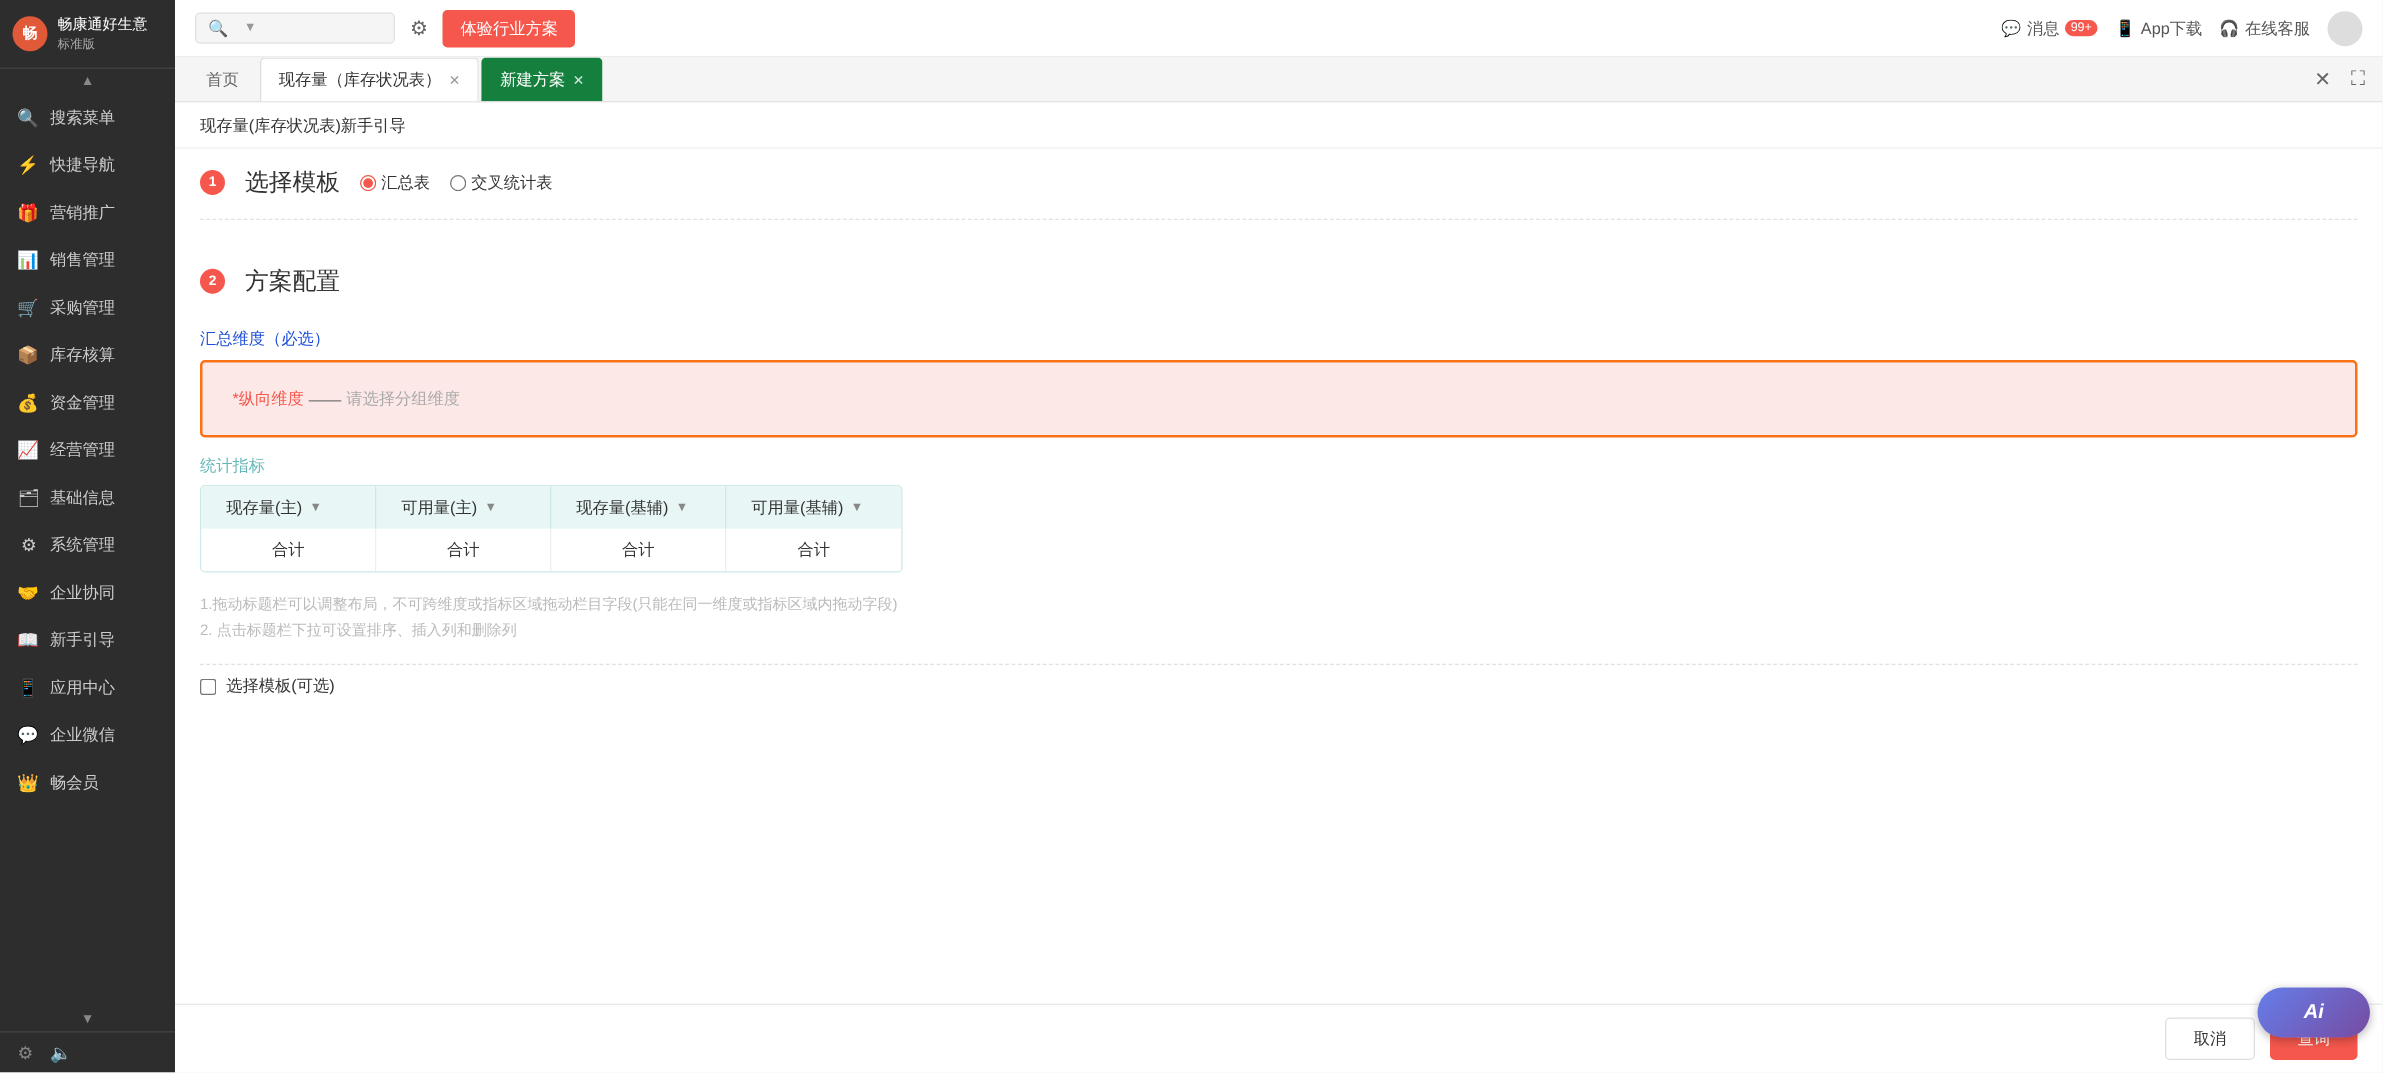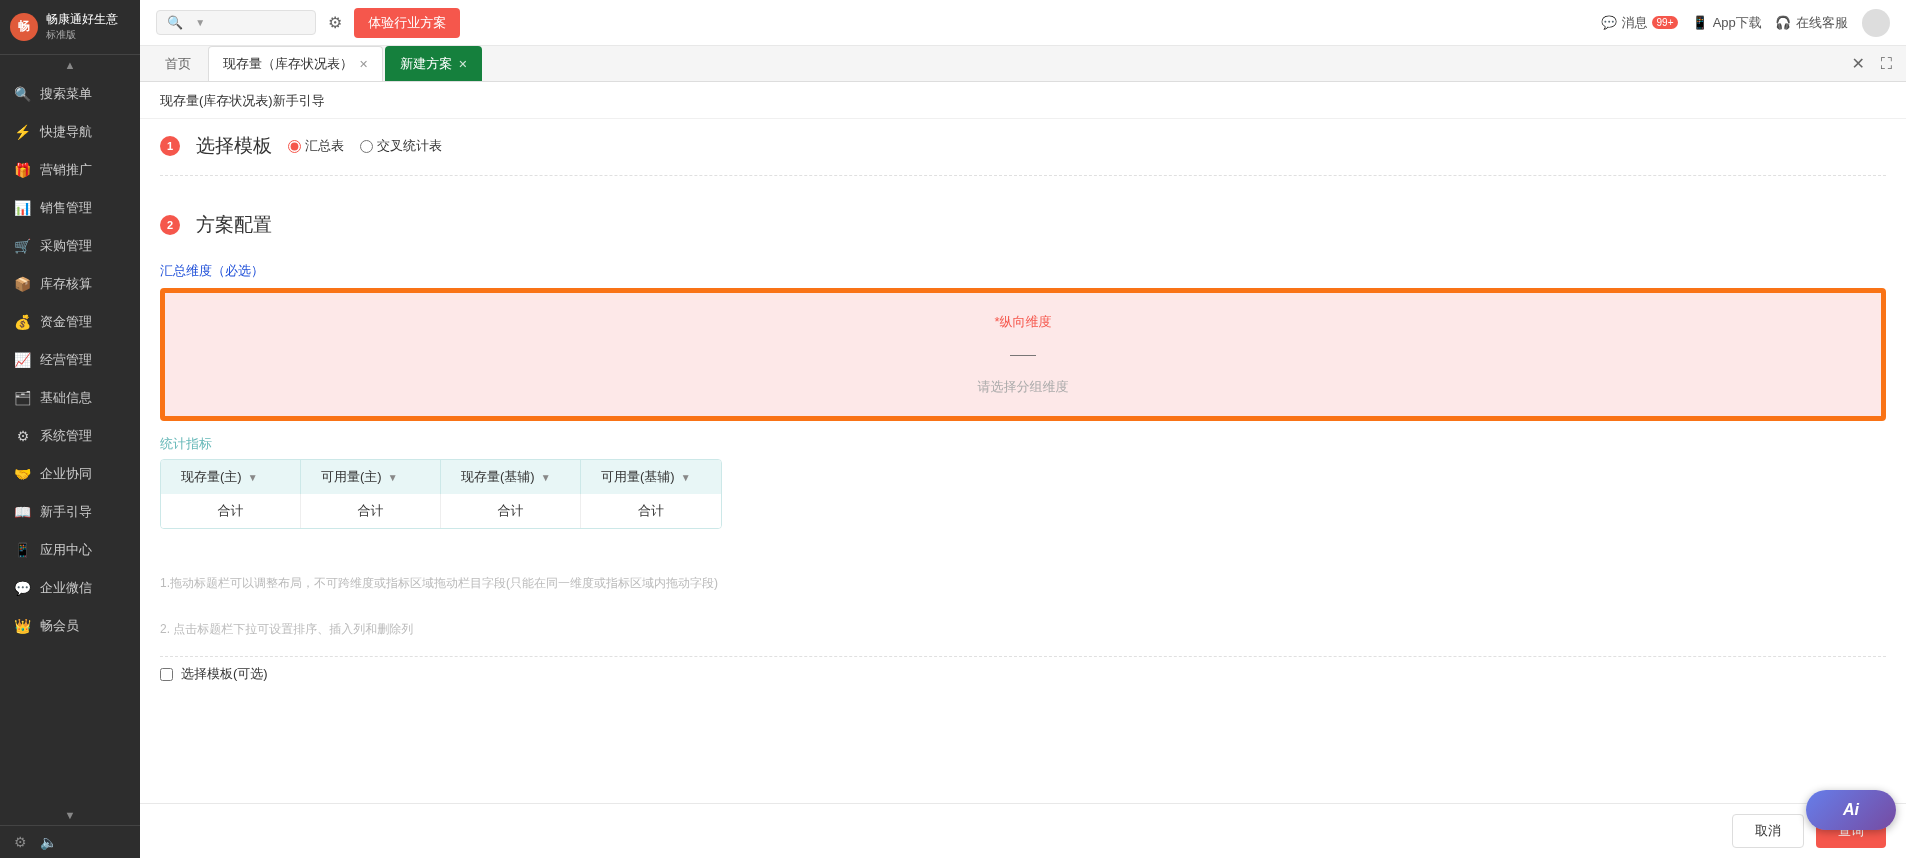--- a/index.html
+++ b/index.html
@@ -202,24 +202,24 @@
     .radio-input { cursor: pointer; accent-color: #f5574c; }
 
     
     .divider { border: none; border-top: 1px dashed #e0e0e0; margin: 8px 0; }
 
     
     .dimension-section { padding: 0 20px 14px; }
     .dimension-label { font-size: 13px; color: #1d4ed8; margin-bottom: 8px; }
     .dimension-box {
       background: #fde8e8;
-      border: 5px solid #f97316;
+      border: 2px solid #f97316;
       border-radius: 4px;
       padding: 20px 24px;
-      display: flex; align-items: center; gap: 16px; flex-direction: column;
+      display: flex; align-items: center; gap: 4px;
     }
     .dimension-required { color: #f5574c; }
     .dimension-arrow { color: #666; }
     .dimension-placeholder { color: #aaa; font-size: 13px; }
 
     
     .indicator-section { padding: 0 20px 14px; }
     .indicator-label { font-size: 13px; color: #333; margin-bottom: 10px; display: flex; align-items: center; gap: 8px; }
     .legend-item { display: flex; align-items: center; gap: 4px; }
     .legend-box-draggable {
@@ -265,21 +265,21 @@
       font-size: 13px; color: #333;
       border-right: 1px solid #eee;
       text-align: center;
       min-width: 140px;
     }
     .stats-body-cell:last-child { border-right: none; }
     .dropdown-arrow { font-size: 10px; color: #888; cursor: pointer; }
 
     
     .tips-section { padding: 14px 20px; color: #bbb; font-size: 12px; }
-    .tips-section p { margin-bottom: 4px; margin-top: 29px; }
+    .tips-section p { margin-bottom: 4px; }
 
     
     .scheme-save-section { padding: 8px 20px; display: flex; align-items: center; gap: 8px; }
     .scheme-save-checkbox { cursor: pointer; accent-color: #f5574c; }
     .scheme-save-label { font-size: 13px; color: #333; }
 
     
     .footer-bar {
       background: #fff;
       border-top: 1px solid #e8e8e8;

